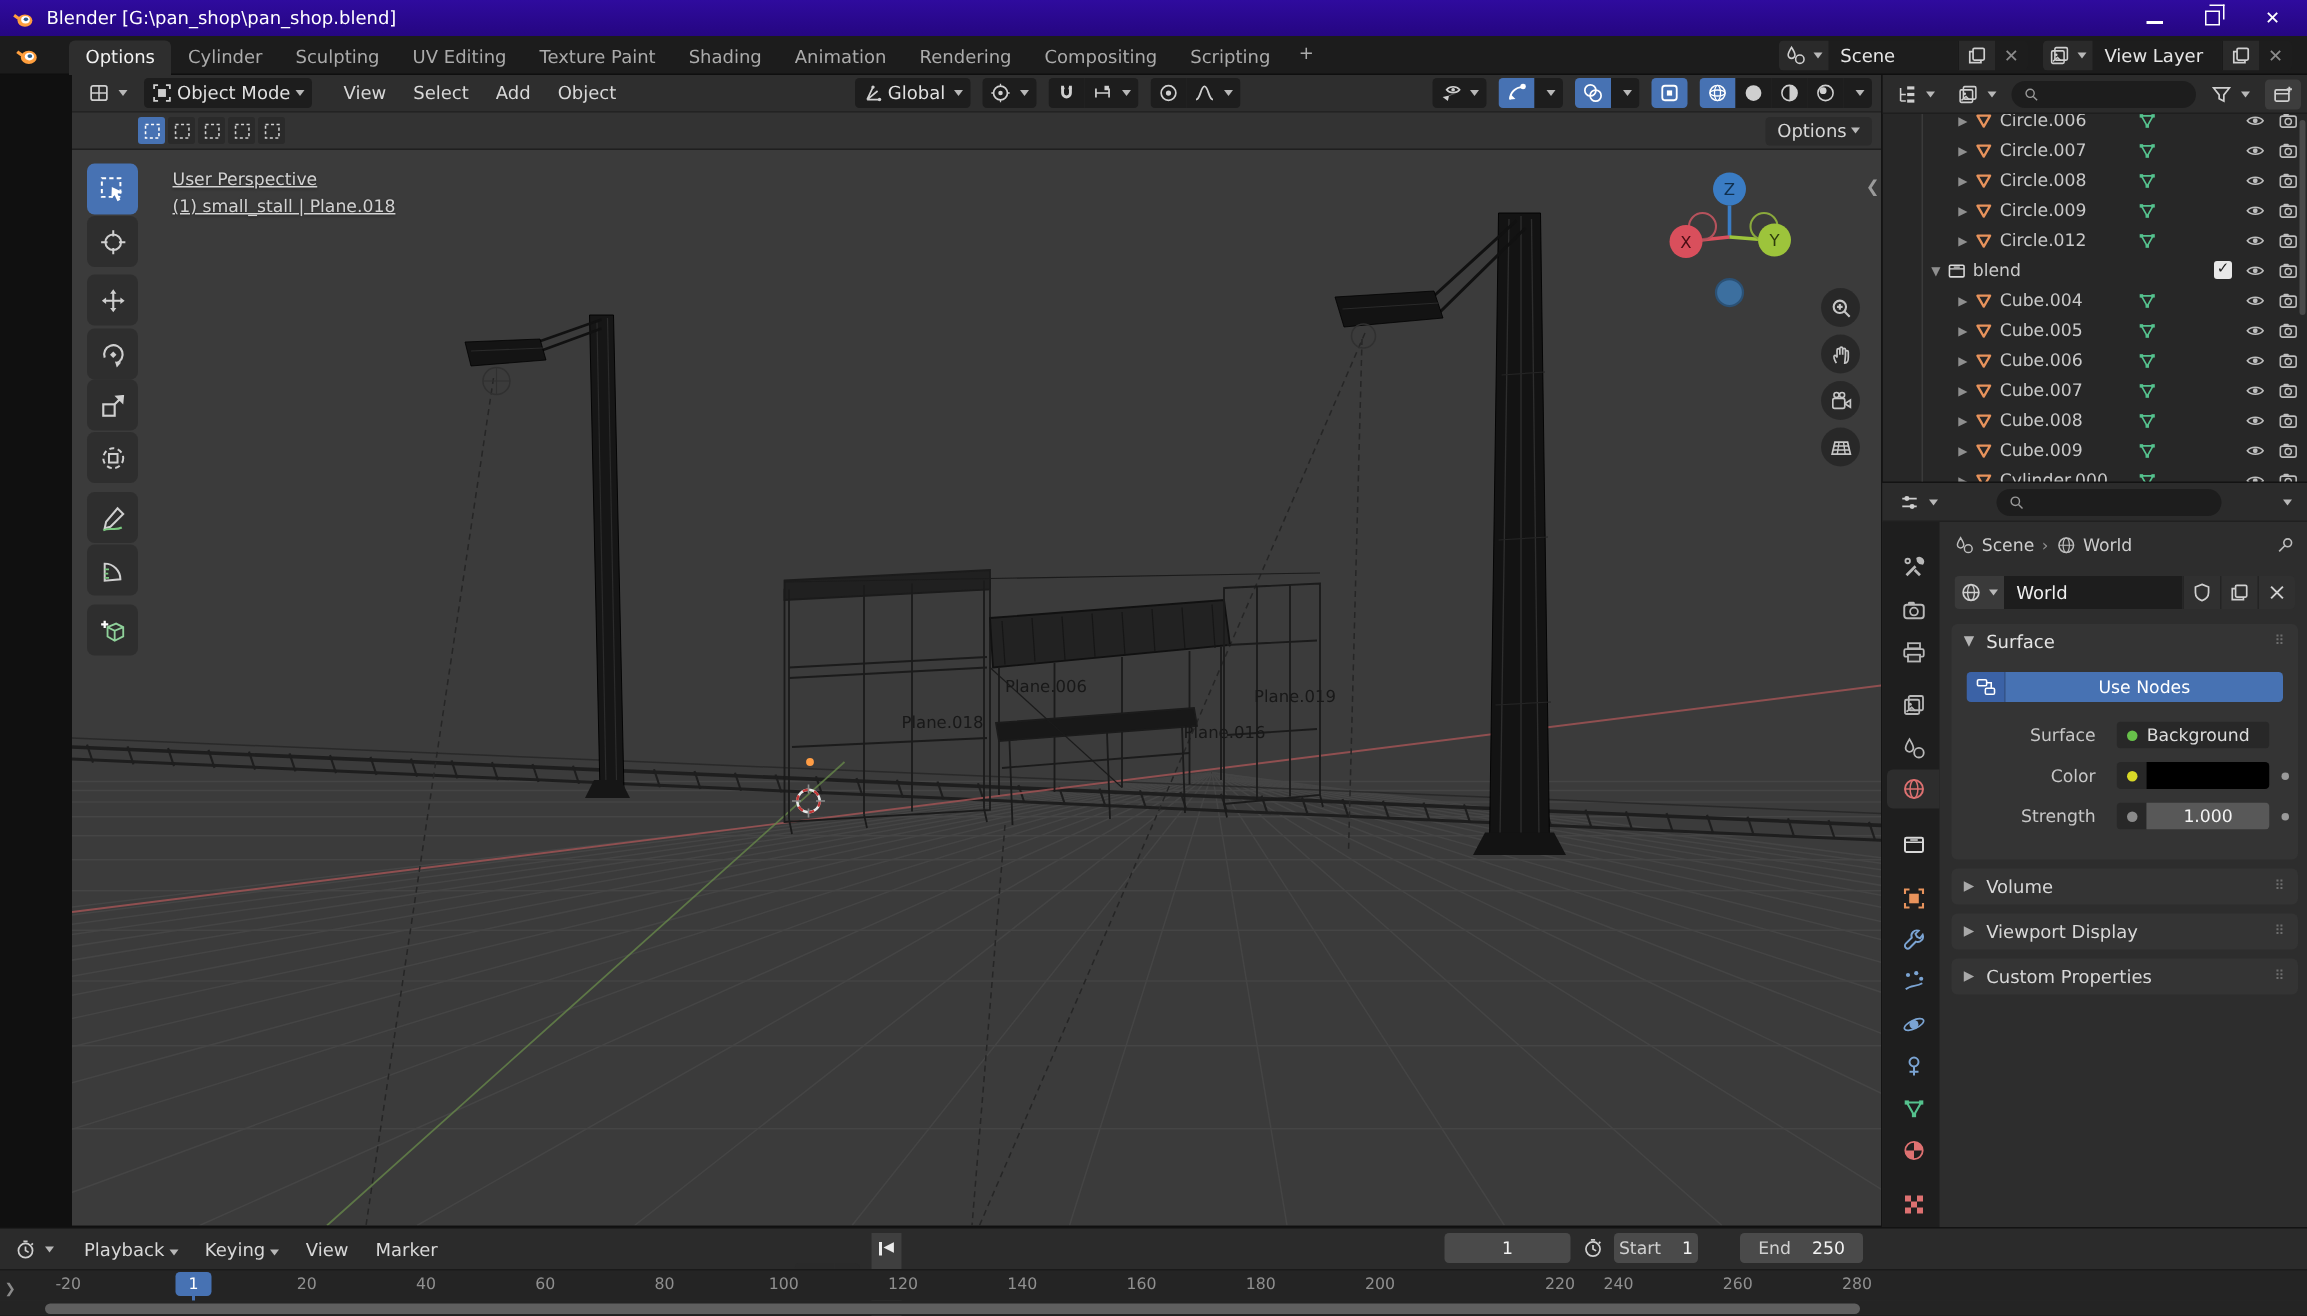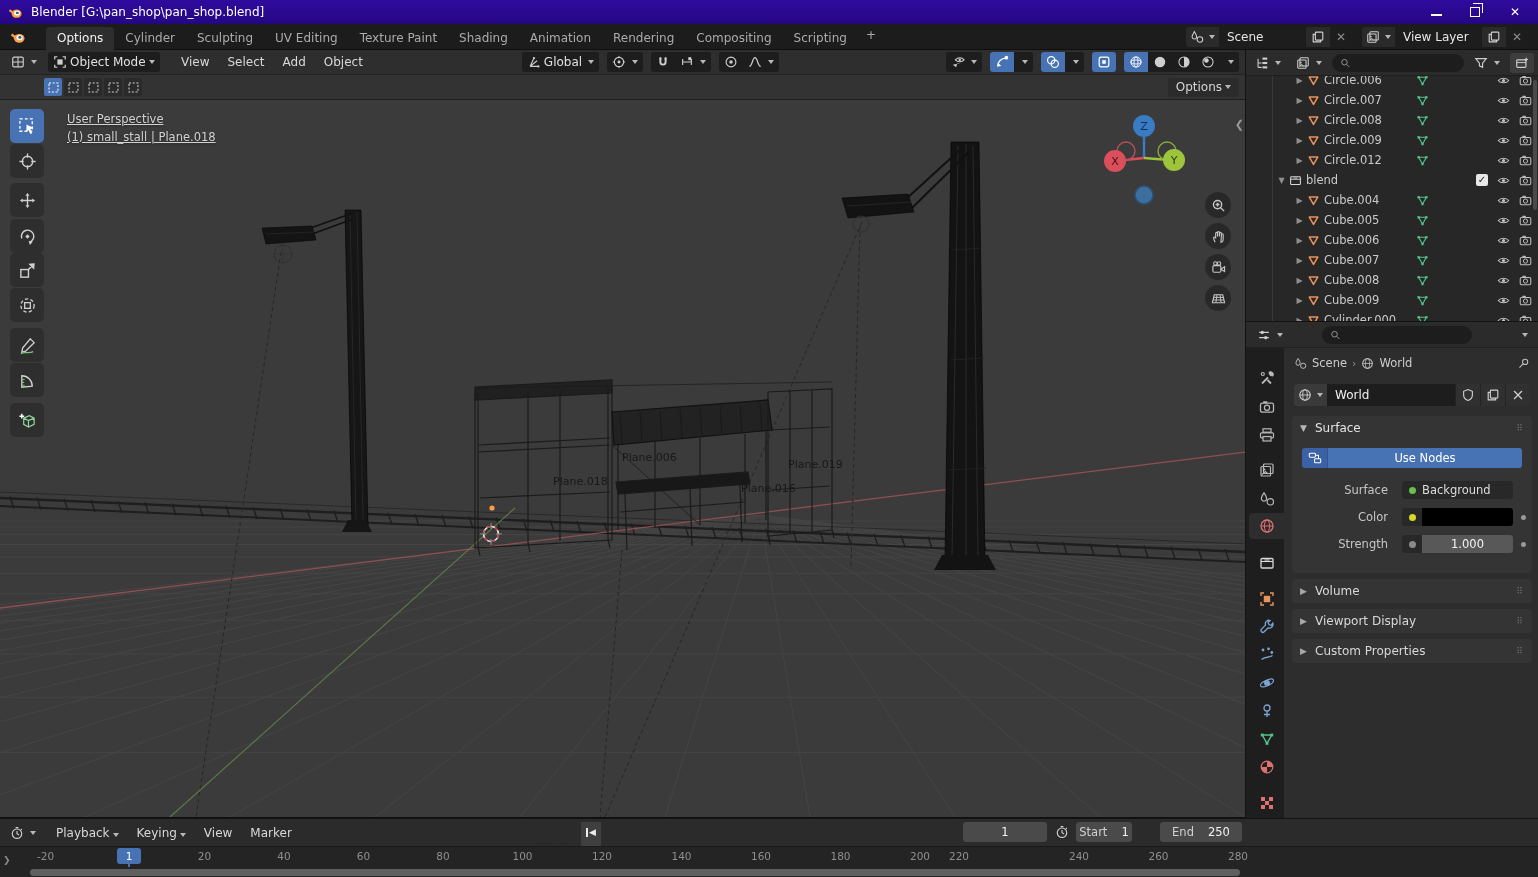--- a/index.html
+++ b/index.html
@@ -29,21 +29,21 @@
   .id-widget .seg-icon { display:flex; align-items:center; gap:2px; background:#2a2a2a; height:100%; padding:0 4px; }
   .id-widget .seg-name { padding:0 8px; color:#e6e6e6; min-width:86px; }
   .id-widget .seg-btn { display:flex; align-items:center; height:100%; padding:0 5px; background:#2a2a2a; border-left:1px solid #1a1a1a; color:#c9c9c9; }
   .id-x { color:#8b8b8b; padding:0 6px; }
 
   .caret { width:0; height:0; border-left:3.5px solid transparent; border-right:3.5px solid transparent; border-top:4px solid #b8b8b8; display:inline-block; margin-left:3px; }
   .icon { width:14px; height:14px; display:inline-block; vertical-align:middle; color:#cfcfcf; }
   .icon svg { width:100%; height:100%; display:block; }
 
   
-  .main { position:absolute; left:0; top:50px; width:1538px; height:768px; display:flex; }
+  .main { position:absolute; left:0; top:50px; width:1538px; height:768px; display:flex;padding-left:48px; }
   .viewport { position:relative; width:1246px; height:768px; border-right:1px solid #131313; }
 
   .vp-header { position:relative; height:25px; background:#2e2e2e; border-bottom:1px solid #232323; display:flex; align-items:center; padding:0 6px; }
   .vp-tools { position:relative; height:25px; background:#333333; border-bottom:1px solid #1f1f1f; display:flex; align-items:center; padding:0 6px; }
   .btn { display:inline-flex; align-items:center; justify-content:center; gap:3px; height:20px; background:#1d1d1d; border-radius:3px; padding:0 5px; color:#e0e0e0; }
   .btn.flat { background:transparent; }
   .btn.blue { background:#4772b3; color:#fff; }
   .btn.blue .icon { color:#fff; }
   .group { display:inline-flex; height:20px; border-radius:3px; overflow:hidden; }
   .group .btn { border-radius:0; }
@@ -1682,21 +1682,21 @@
         <span class="tick" style="left: 204.525px;">20</span>
         <span class="tick" style="left: 284.025px;">40</span>
         <span class="tick" style="left: 363.525px;">60</span>
         <span class="tick" style="left: 443.025px;">80</span>
         <span class="tick" style="left: 522.525px;">100</span>
         <span class="tick" style="left: 602.025px;">120</span>
         <span class="tick" style="left: 681.525px;">140</span>
         <span class="tick" style="left: 761.025px;">160</span>
         <span class="tick" style="left: 840.525px;">180</span>
         <span class="tick" style="left: 920.025px;">200</span>
-        <span class="tick" style="left: 959px;">220</span>
+        <span class="tick" style="left: 1040px;">220</span>
         <span class="tick" style="left: 1079.03px;">240</span>
         <span class="tick" style="left: 1158.53px;">260</span>
         <span class="tick" style="left: 1238.03px;">280</span>
         <span class="playhead" style="left: 129px;">1</span>
         <span class="playhead-line" style="left: 129px;"></span>
       </div>
     <div class="tl-scroll">
       <span class="tl-corner">❯</span>
       <div class="tl-scrollbar"></div>
     </div>

